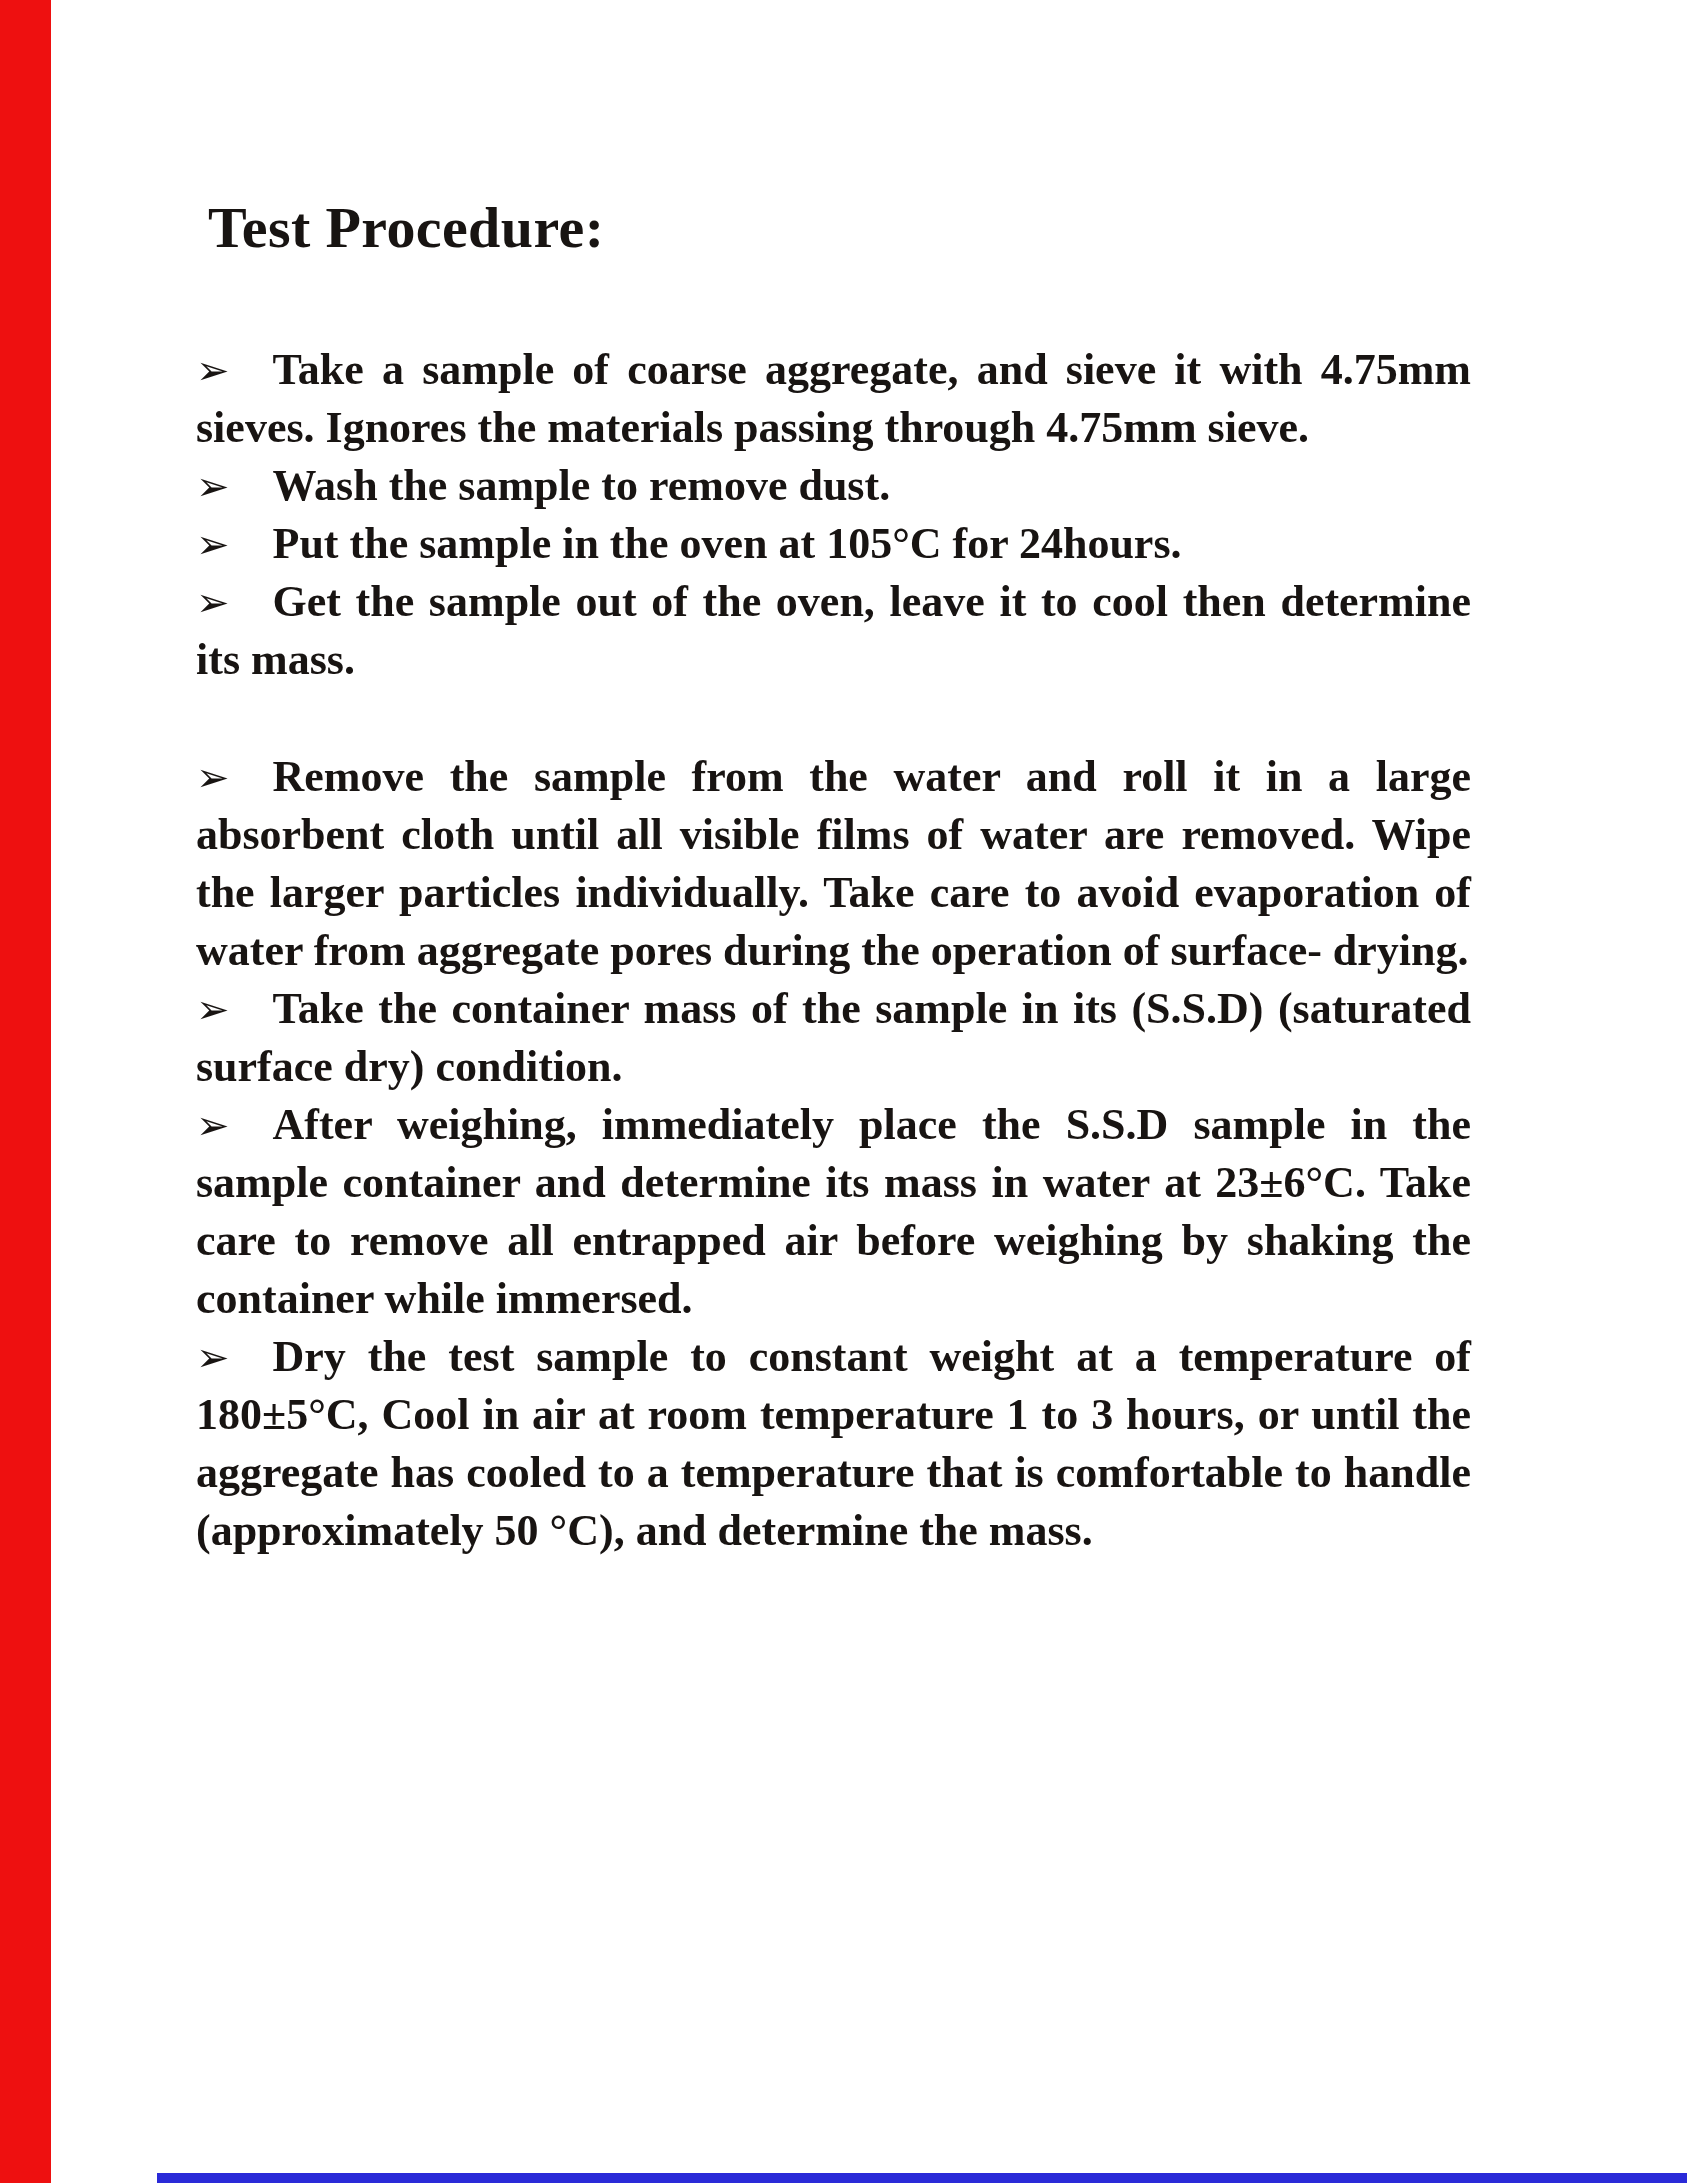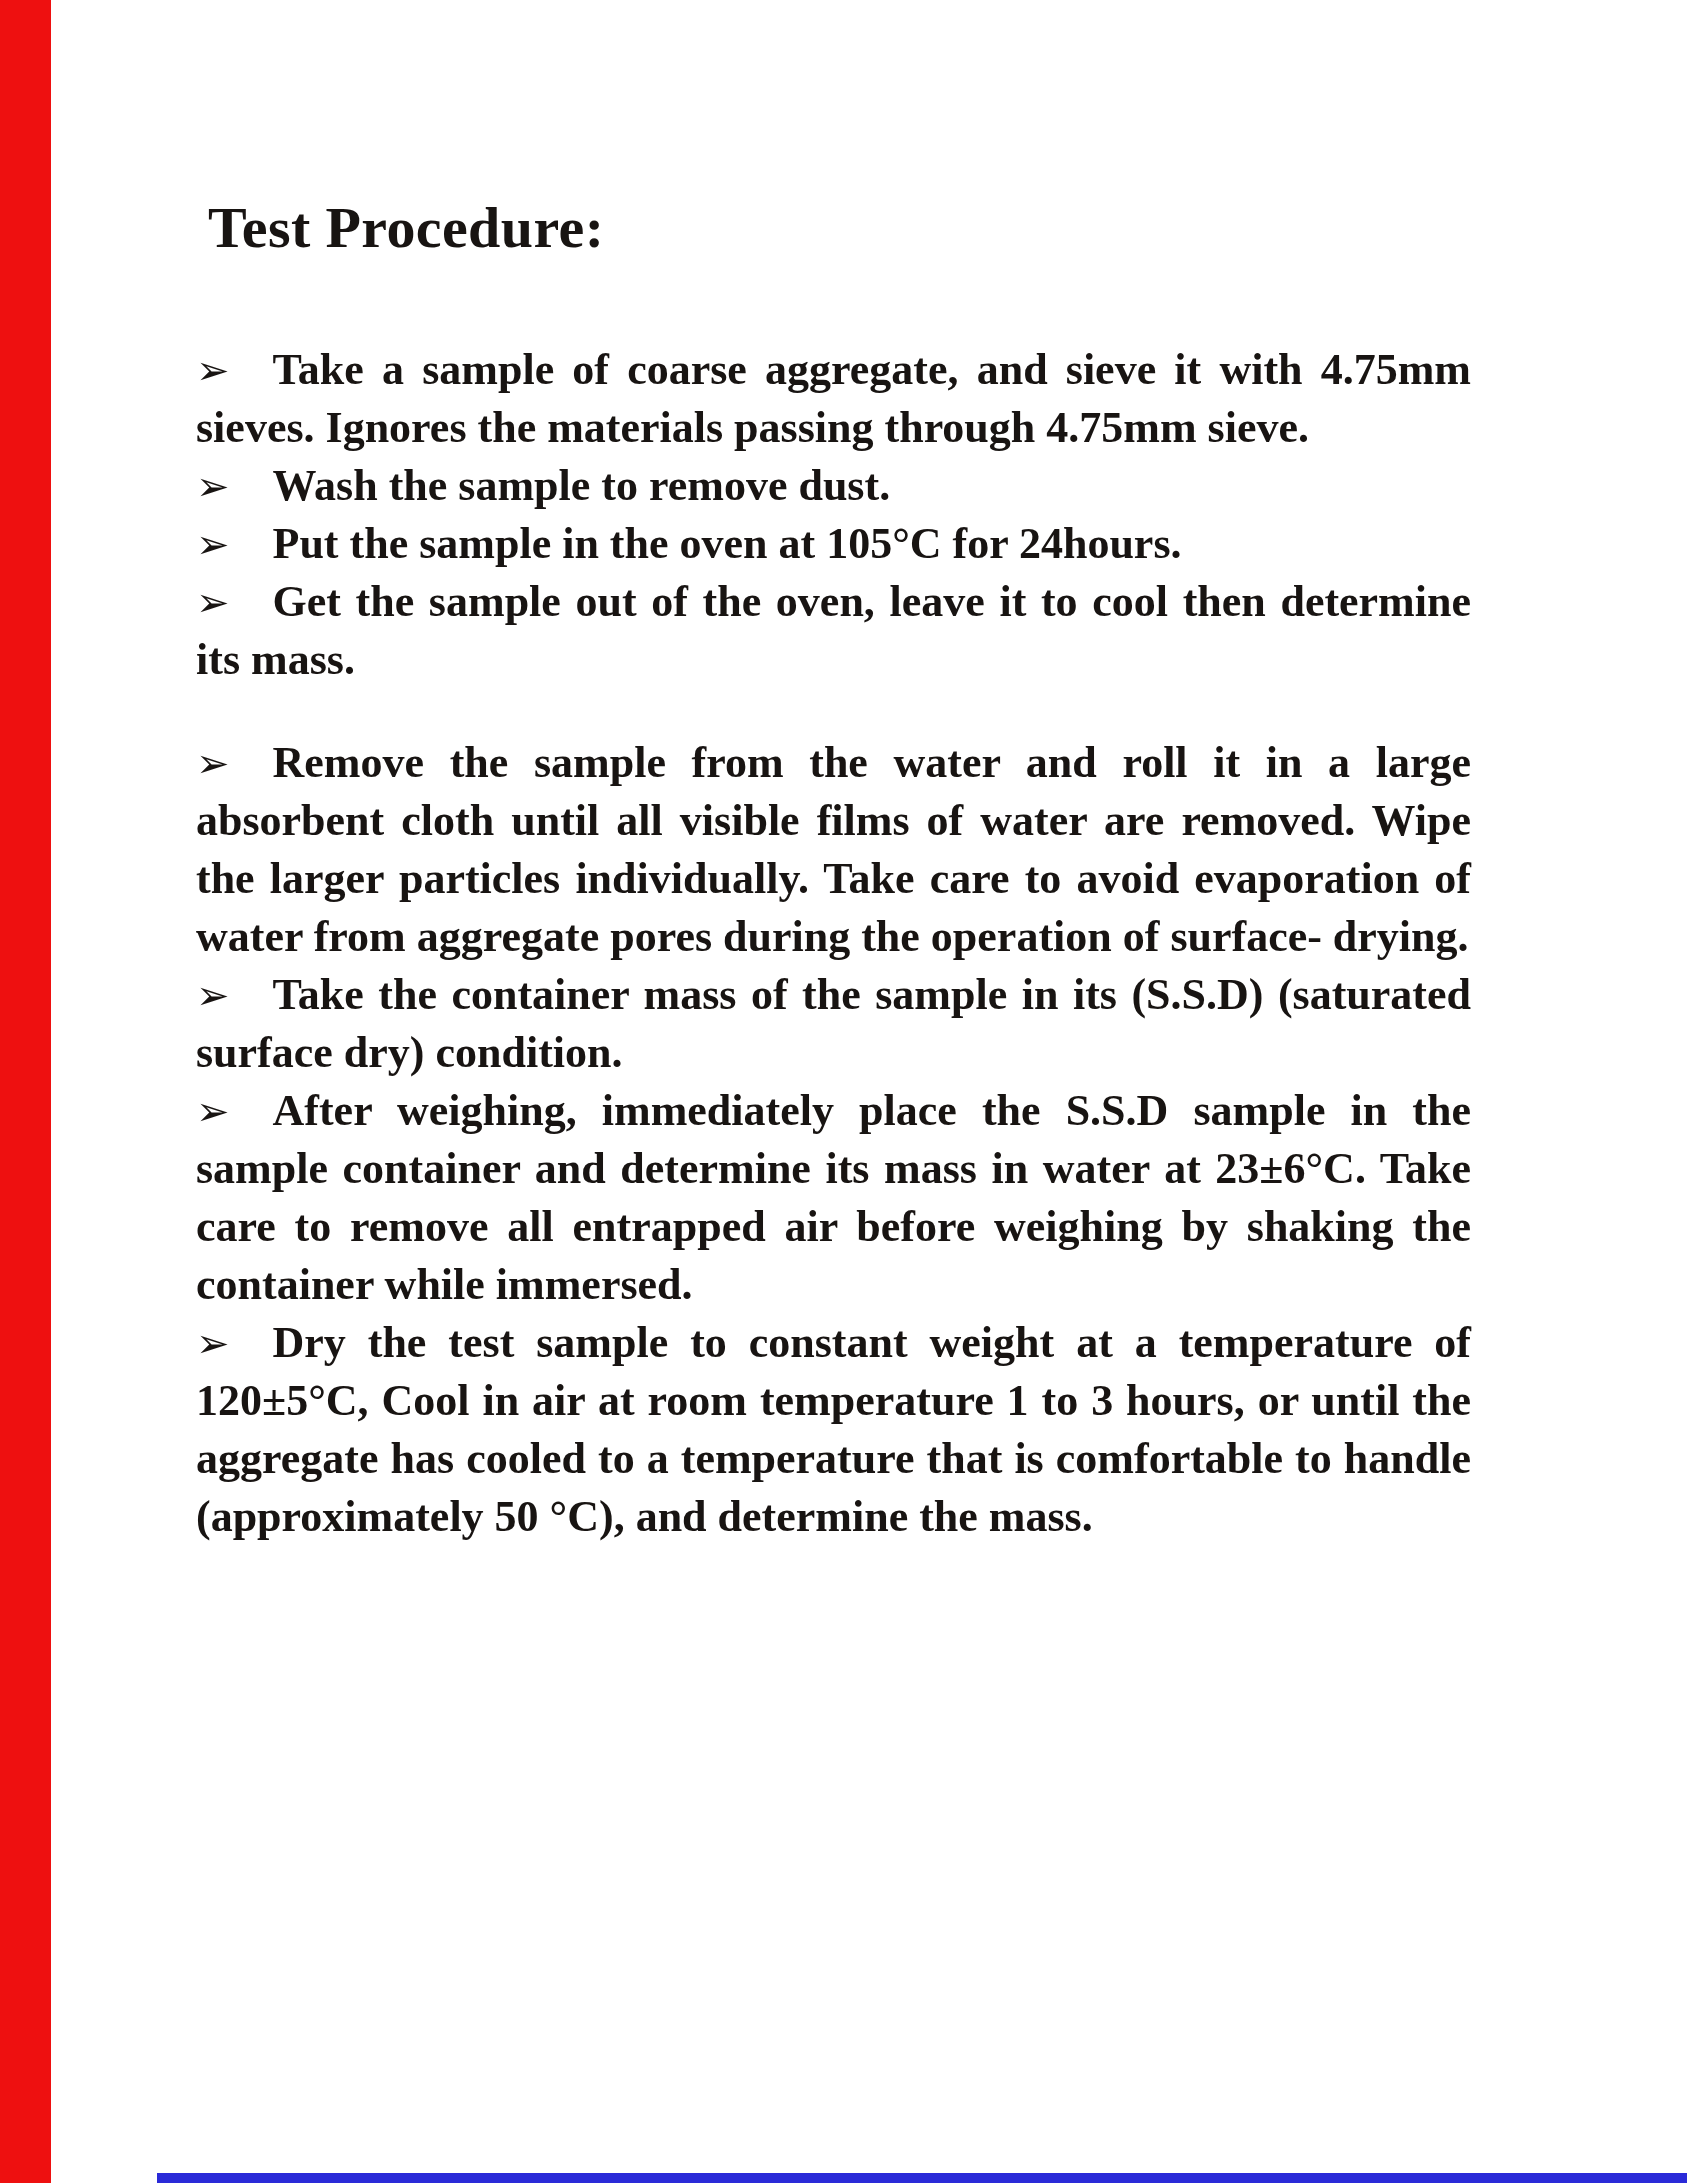--- a/index.html
+++ b/index.html
@@ -53,21 +53,21 @@
     text-justify: inter-word;
     font-weight: bold;
   }
   .bullets .glyph {
     font-family: "DejaVu Sans", sans-serif;
     display: inline-block;
     margin-right: 43px;
     font-size: 40px;
   }
   .section-2 {
-    margin-top: 45px;
+    margin-top: 59px;
   }
 </style>
 </head>
 <body>
 
 <div class="page">
   <div class="left-bar" style="background: rgb(238, 16, 16);"></div>
   <div class="bottom-bar" style="background: rgb(42, 42, 216);"></div>
 
   <div class="content">
@@ -77,17 +77,17 @@
       <p><span class="glyph">➢</span><span>Take a sample of coarse aggregate, and sieve it with 4.75mm sieves. Ignores the materials passing through 4.75mm sieve.</span></p>
       <p><span class="glyph">➢</span><span>Wash the sample to remove dust.</span></p>
       <p><span class="glyph">➢</span><span>Put the sample in the oven at 105°C for 24hours.</span></p>
       <p><span class="glyph">➢</span><span>Get the sample out of the oven, leave it to cool then determine its mass.</span></p>
     </div>
 
     <div class="bullets section-2">
       <p><span class="glyph">➢</span><span>Remove the sample from the water and roll it in a large absorbent cloth until all visible films of water are removed. Wipe the larger particles individually. Take care to avoid evaporation of water from aggregate pores during the operation of surface- drying.</span></p>
       <p><span class="glyph">➢</span><span>Take the container mass of the sample in its (S.S.D) (saturated surface dry) condition.</span></p>
       <p><span class="glyph">➢</span><span>After weighing, immediately place the S.S.D sample in the sample container and determine its mass in water at 23±6°C. Take care to remove all entrapped air before weighing by shaking the container while immersed.</span></p>
-      <p><span class="glyph">➢</span><span>Dry the test sample to constant weight at a temperature of 120±5°C, Cool in air at room temperature 1 to 3 hours, or until the aggregate has cooled to a temperature that is comfortable to handle (approximately 50 °C), and determine the mass.</span></p>
+      <p><span class="glyph">➢</span><span>Dry the test sample to constant weight at a temperature of 180±5°C, Cool in air at room temperature 1 to 3 hours, or until the aggregate has cooled to a temperature that is comfortable to handle (approximately 50 °C), and determine the mass.</span></p>
     </div>
   </div>
 </div>
 
 
 </body></html>

